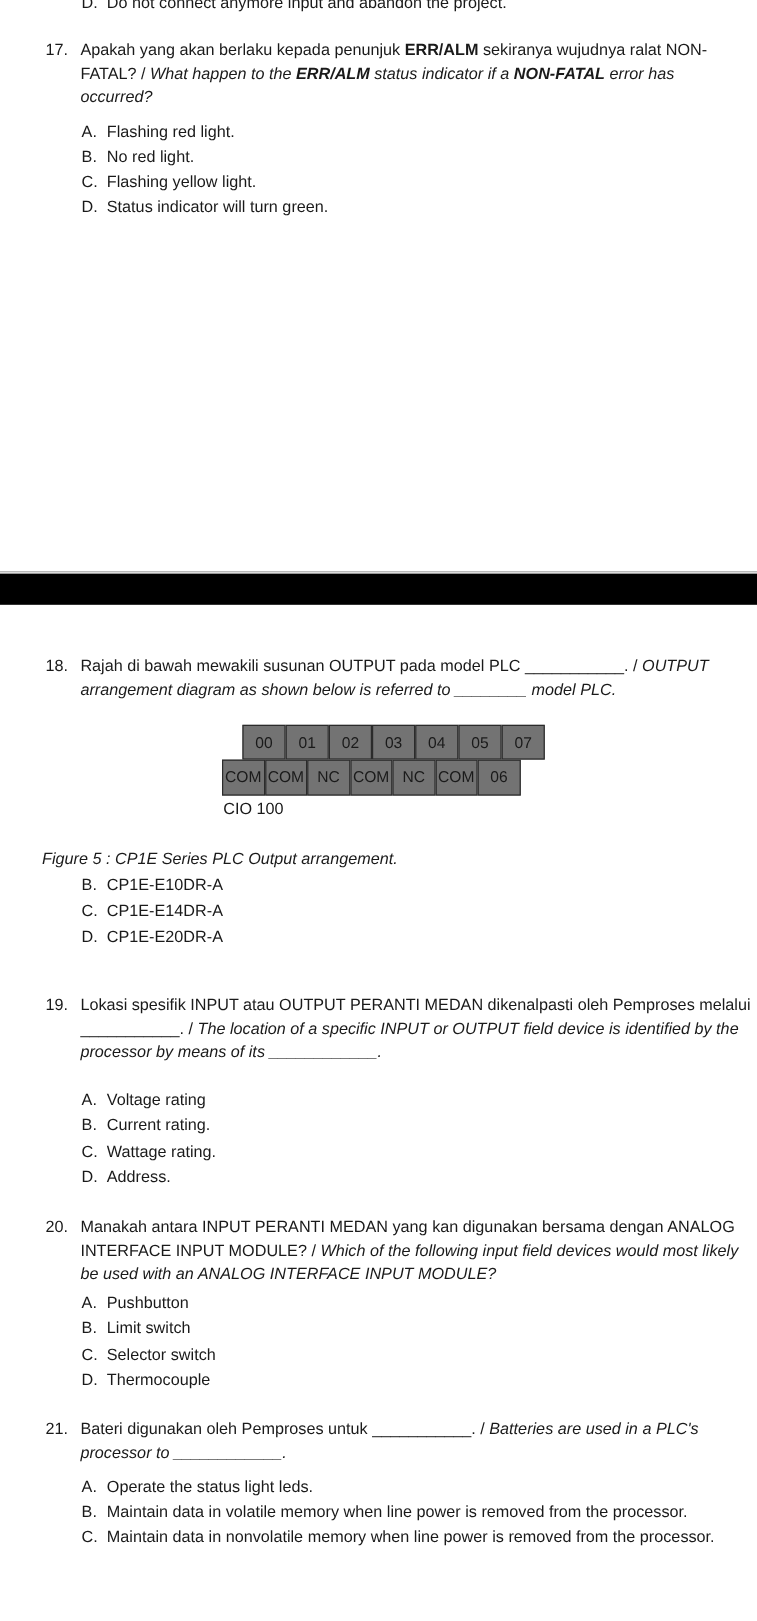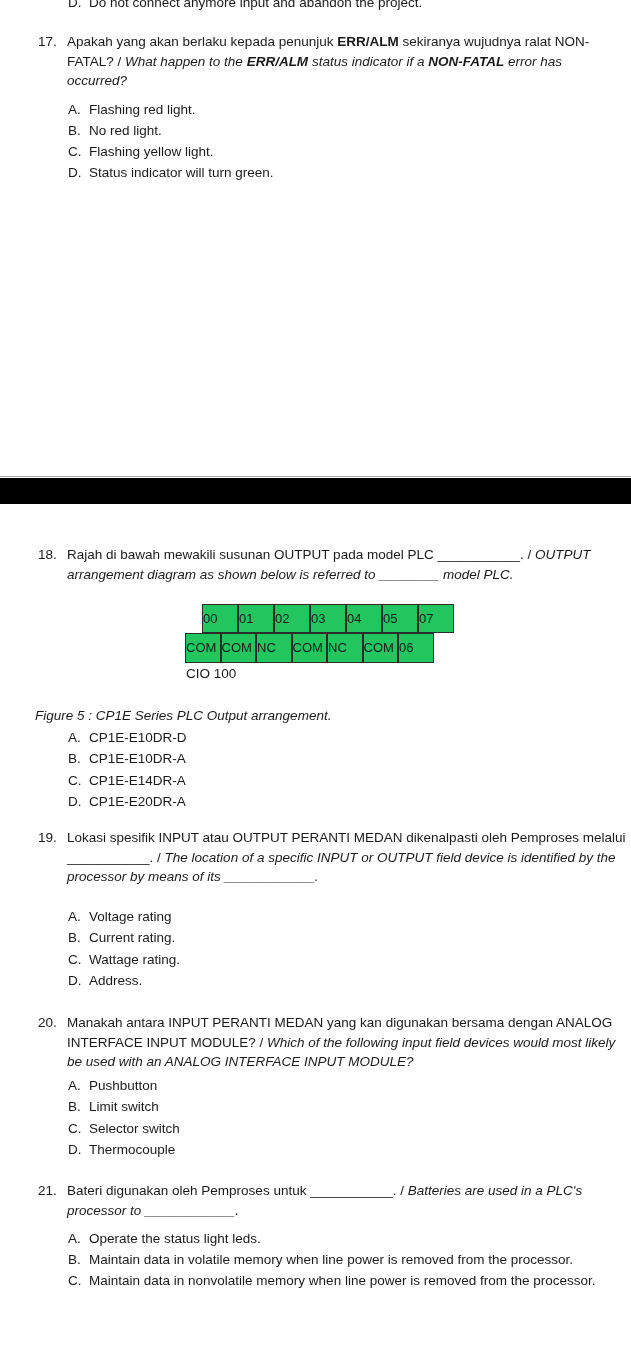--- a/index.html
+++ b/index.html
@@ -19,22 +19,22 @@
   .opt-row{white-space:nowrap;line-height:21.3px;height:21.3px;}
   .opt-letter{display:inline-block;width:21px;}
   .cutline{position:absolute;left:68px;top:-7px;font-size:13.5px;line-height:20px;white-space:nowrap;}
   .cutline .opt-letter{width:21px;}
   .divider-shadow{position:absolute;left:0;top:476px;width:631px;height:1px;background:#a9a9a9;}
   .divider{position:absolute;left:0;top:478px;width:631px;height:26px;background:#000000;}
   
   .fig-row{position:absolute;white-space:nowrap;font-size:13px;}
   .fig-cell{
     display:inline-block;box-sizing:border-box;
-    border:1.5px solid #2b2b2b;background:#22c55e;
-    text-align:left;vertical-align:top;
+    border:1.5px solid #2b2b2b;background:#737373;
+    text-align:center;vertical-align:top;
     font-size:13px;color:#1a1a1a;
   }
   .fig-cell.toprow{width:36px;height:29px;line-height:27px;}
   .fig-cell.botrow{width:35.5px;height:30px;line-height:28px;}
   .fig-reg{position:absolute;left:186px;top:664px;font-size:13.5px;line-height:19px;white-space:nowrap;}
   .fig-caption{position:absolute;left:35px;top:706px;width:570px;font-style:italic;font-size:13.5px;line-height:20px;}
 </style>
 </head>
 <body>
 
@@ -64,21 +64,20 @@
   <div class="fig-row" style="left:202px;top:604px;">
     <span class="fig-cell toprow">00</span><span class="fig-cell toprow">01</span><span class="fig-cell toprow">02</span><span class="fig-cell toprow">03</span><span class="fig-cell toprow">04</span><span class="fig-cell toprow">05</span><span class="fig-cell toprow">07</span>
   </div>
   <div class="fig-row" style="left:185px;top:633px;">
     <span class="fig-cell botrow">COM</span><span class="fig-cell botrow">COM</span><span class="fig-cell botrow">NC</span><span class="fig-cell botrow">COM</span><span class="fig-cell botrow">NC</span><span class="fig-cell botrow">COM</span><span class="fig-cell botrow">06</span>
   </div>
   <div class="fig-reg">CIO 100</div>
   <div class="fig-caption">Figure 5 : CP1E Series PLC Output arrangement.</div>
 
   <div class="opts" style="top:727px;">
-    <div class="opt-row"><span class="opt-letter">A.</span><span>CP1E-E10DR-D</span></div>
     <div class="opt-row"><span class="opt-letter">B.</span><span>CP1E-E10DR-A</span></div>
     <div class="opt-row"><span class="opt-letter">C.</span><span>CP1E-E14DR-A</span></div>
     <div class="opt-row"><span class="opt-letter">D.</span><span>CP1E-E20DR-A</span></div>
   </div>
 
   <div class="qblock" style="top:828px;">
     <span class="qnum">19.</span>
     <div class="qtext"><span>Lokasi spesifik INPUT atau OUTPUT PERANTI MEDAN dikenalpasti oleh Pemproses melalui</span><br><span>___________. / </span><span style="font-style: italic;">The location of a specific INPUT or OUTPUT field device is identified by the</span><br><span style="font-style: italic;">processor by means of its ____________.</span></div>
   </div>
   <div class="opts" style="top:906px;">

